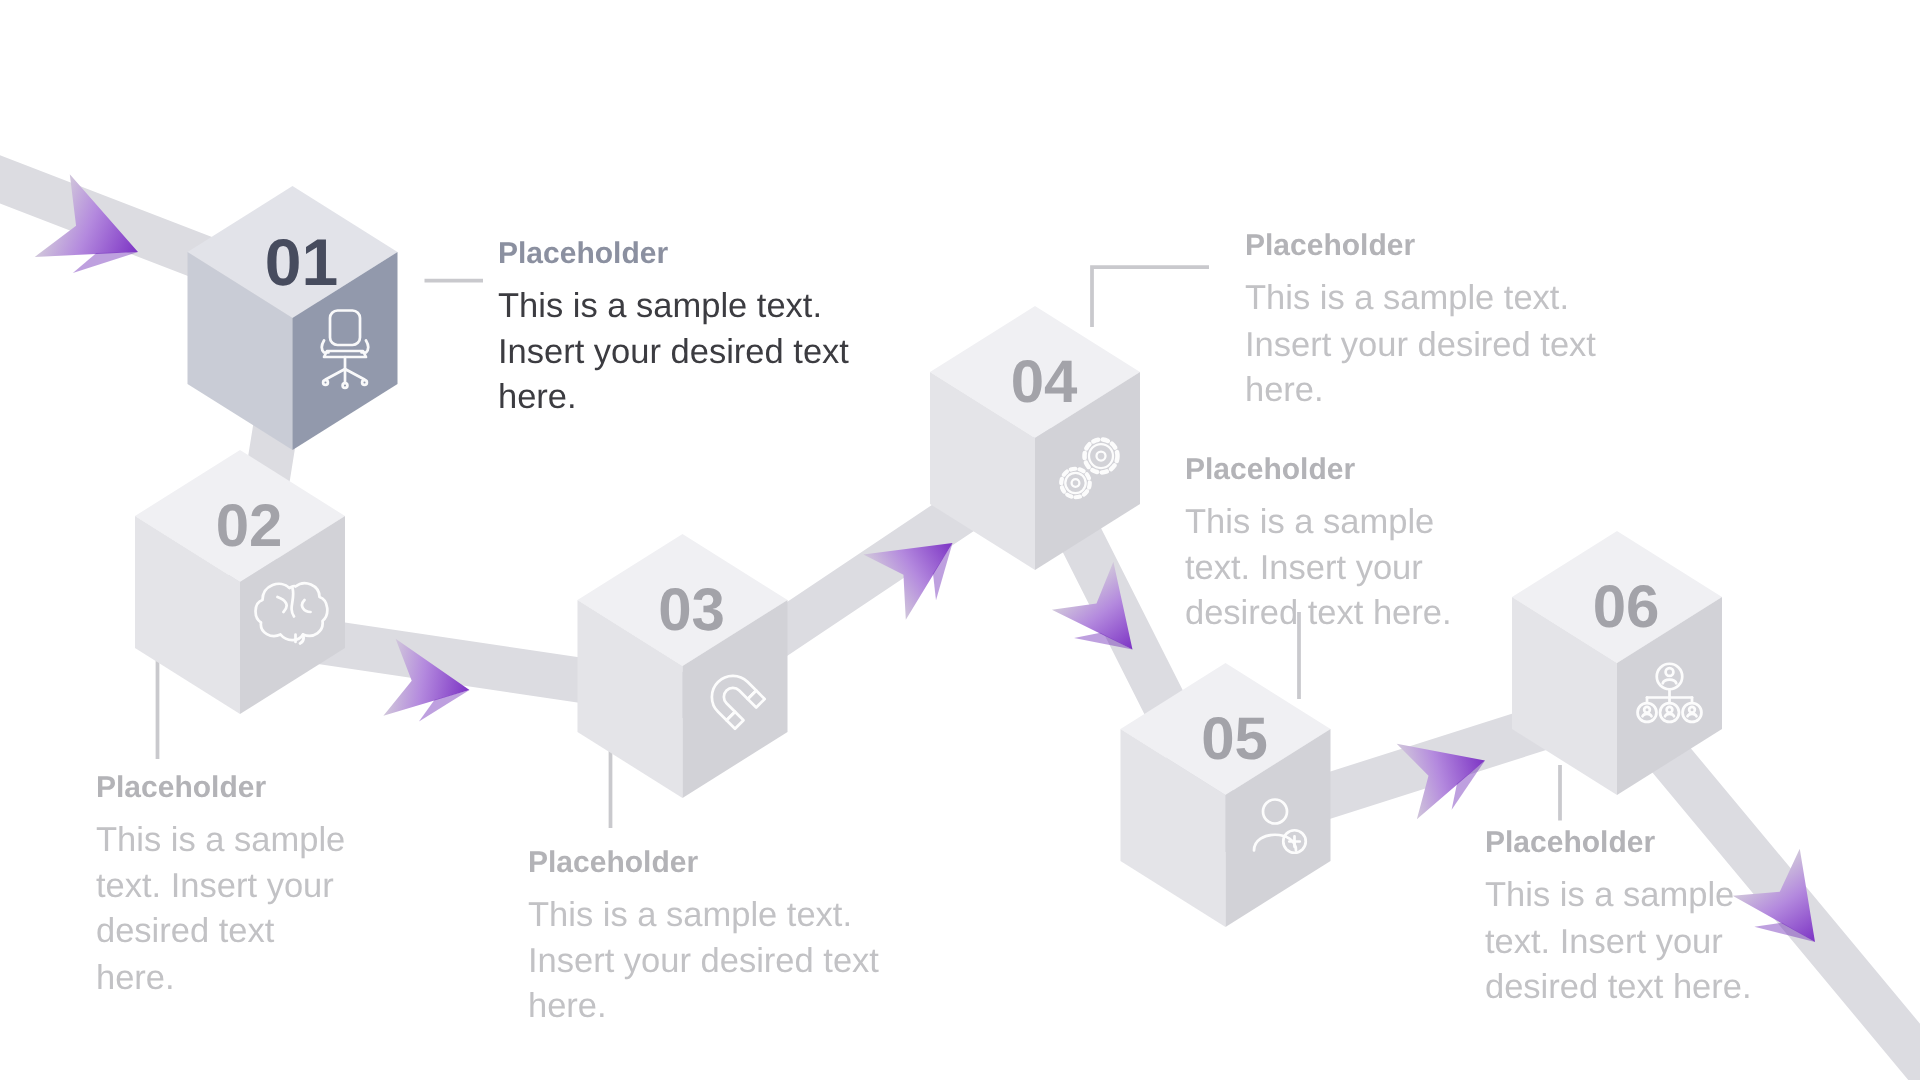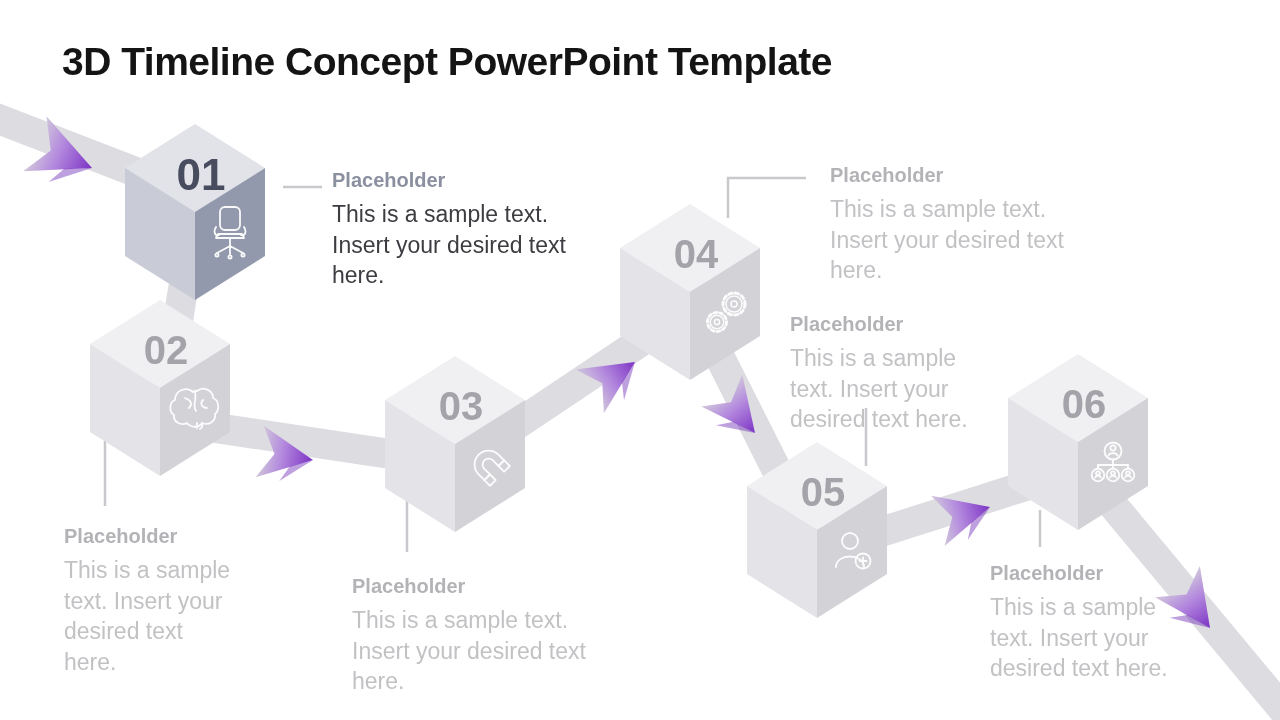--- a/index.html
+++ b/index.html
@@ -2,39 +2,38 @@
 <html><head>
 <meta charset="utf-8">
 <style>
   html,body{margin:0;padding:0;background:#ffffff;}
   body{width:1280px;height:720px;overflow:hidden;position:relative;
        font-family:"Liberation Sans",sans-serif;}
   .slide{position:absolute;inset:0;background:#ffffff;}
   .slide-title{position:absolute;left:62px;top:40px;margin:0;
        font-size:39px;font-weight:700;color:#141414;letter-spacing:-0.5px;white-space:nowrap;}
   svg.graphic{position:absolute;left:0;top:0;}
-  .ph{position:absolute;margin-top:11px;}
+  .ph{position:absolute;}
   .ph-title{font-size:20px;font-weight:700;margin:0 0 7px 0;}
   .ph-body{font-size:23px;line-height:1.33;margin:0;}
   .ph.dark .ph-title{color:#8b90a0;}
   .ph.dark .ph-body{color:#3c3c41;}
   .ph.light .ph-title{color:#b3b3b7;}
   .ph.light .ph-body{color:#c2c2c5;}
   .cube-num{font-weight:700;text-anchor:middle;}
   .num-dark{fill:#474c5e;font-size:44px;}
   .num-light{fill:#a3a3a9;font-size:40px;}
   .icon{stroke:#ffffff;fill:none;stroke-width:1.8;stroke-linecap:round;stroke-linejoin:round;opacity:.95;}
   .connector{stroke:#c9c9cd;stroke-width:2.5;fill:none;}
 </style>
 </head>
 <body>
 
 <div class="slide">
 
-  <h1 class="slide-title">3D Timeline Concept PowerPoint Template</h1>
 
   <svg class="graphic" width="1280" height="720" viewBox="0 0 1280 720">
     <defs>
       <linearGradient id="arrowGrad" gradientUnits="userSpaceOnUse" x1="-58" y1="0" x2="0" y2="0">
         <stop offset="0" stop-color="#d6d2da"></stop>
         <stop offset="0.45" stop-color="#b48ade"></stop>
         <stop offset="1" stop-color="#7c33c4"></stop>
       </linearGradient>
       <g id="arrowShape">
         <polygon points="-54,-26 0,0 -54,26 -39,0" fill="url(#arrowGrad)"></polygon>

